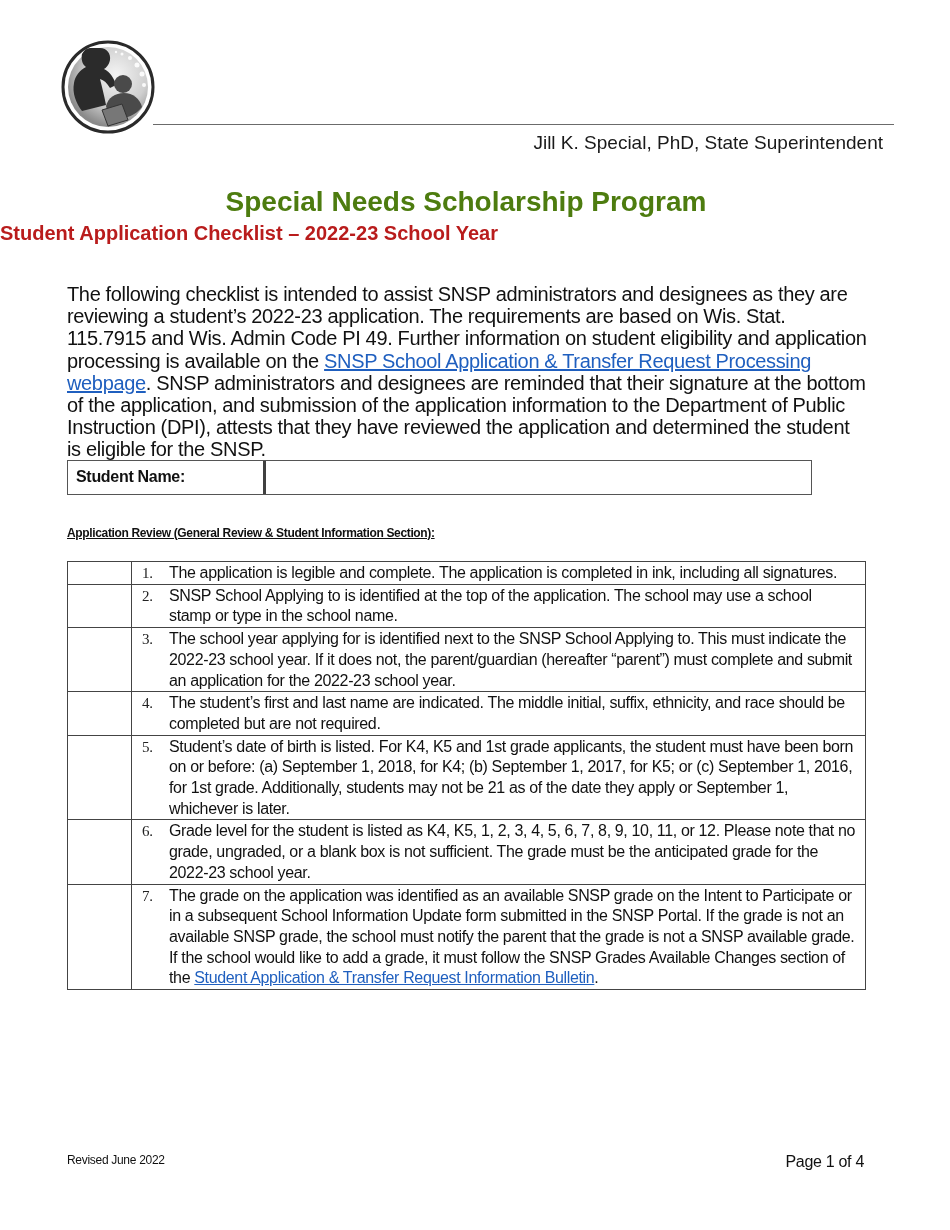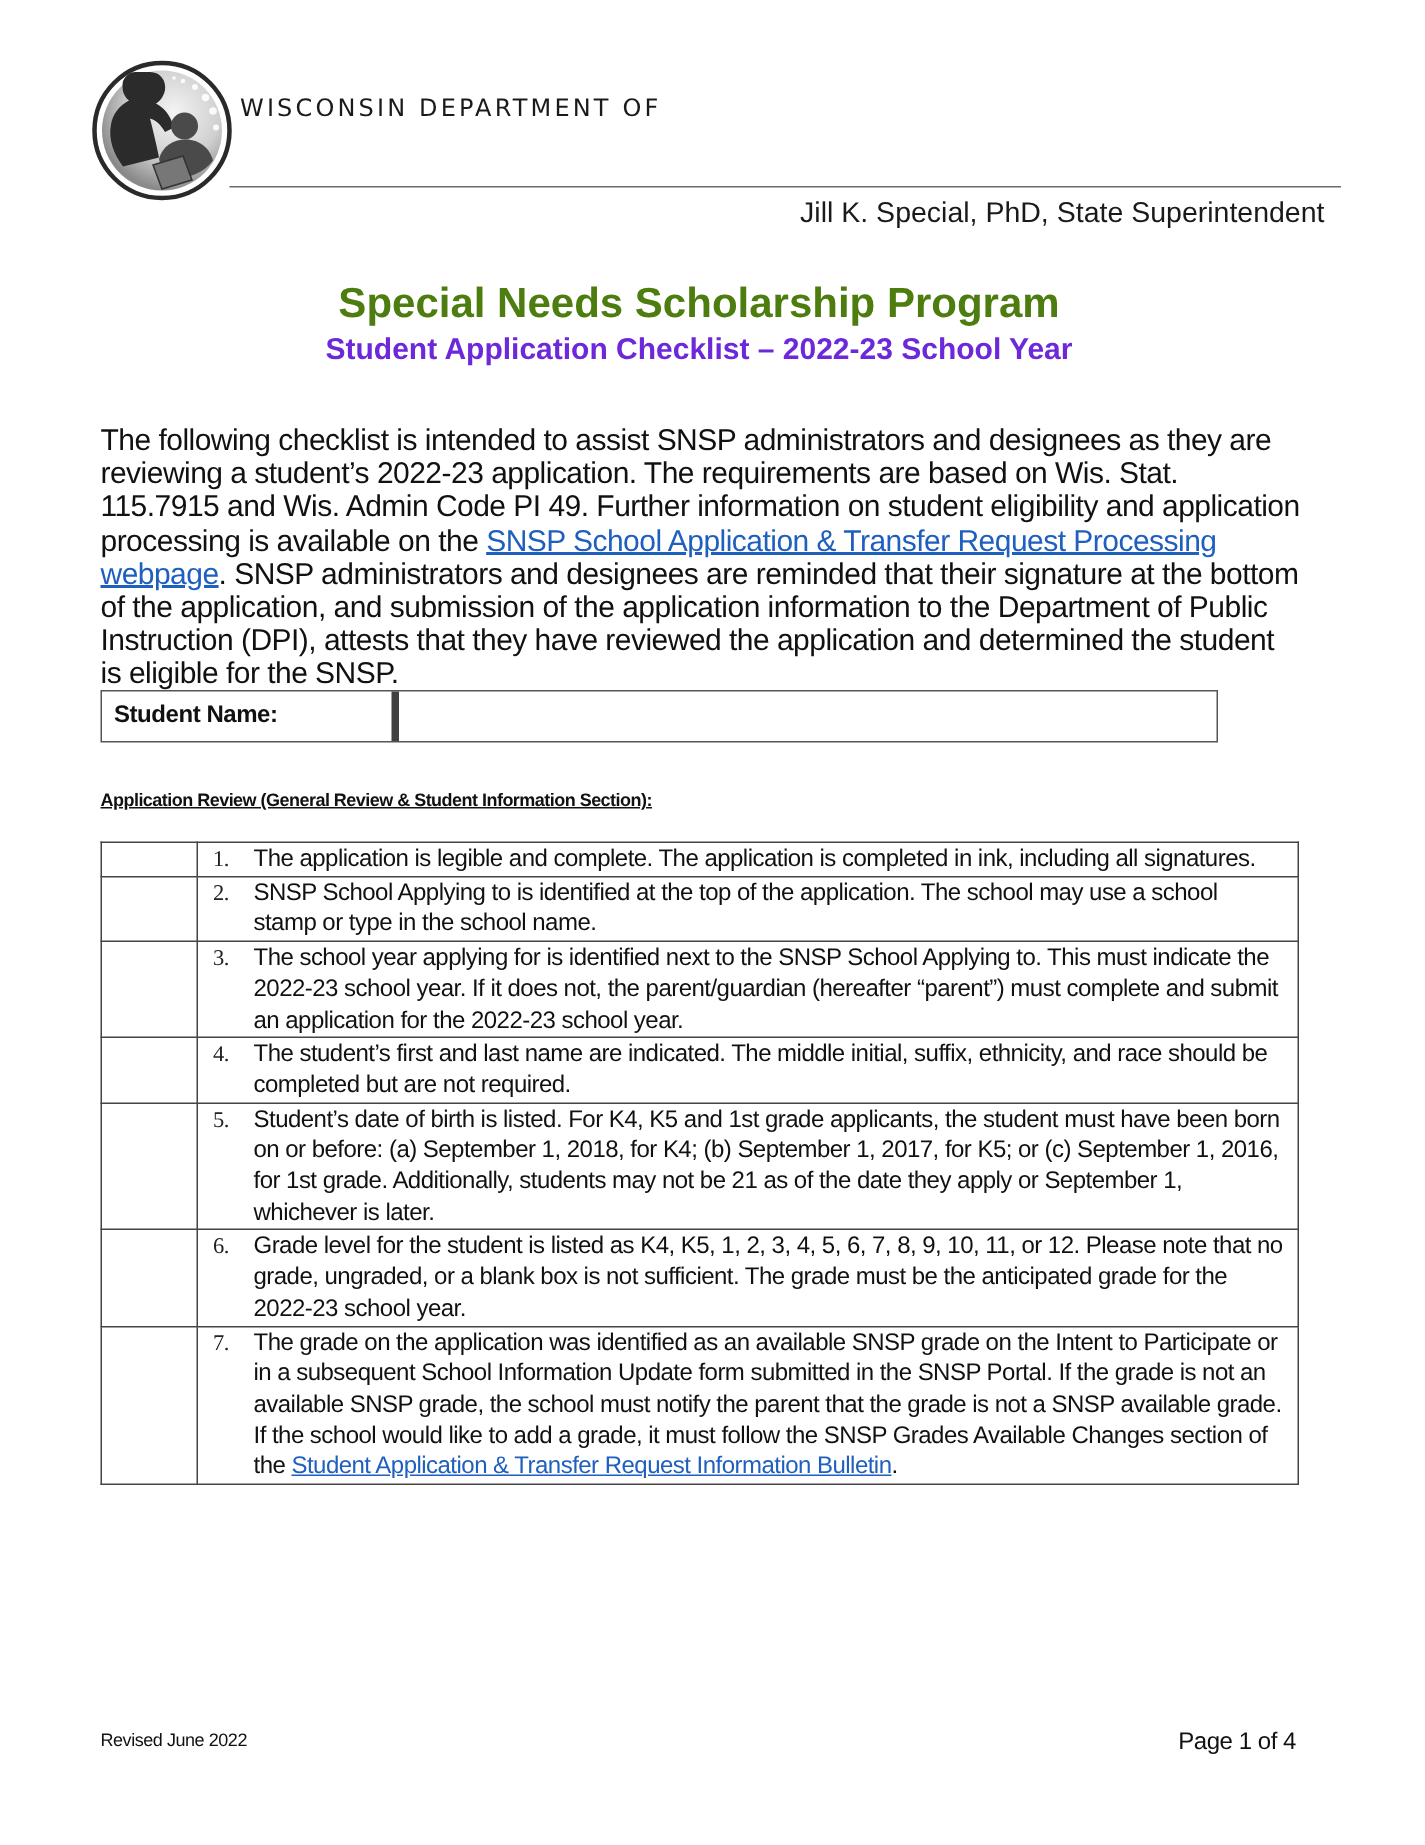--- a/index.html
+++ b/index.html
@@ -37,39 +37,39 @@
     }
 
     
     .title {
       position: absolute; left: 0; width: 932px; top: 186px;
       text-align: center; font-size: 28px; font-weight: bold; color: #4d7c0f;
       white-space: nowrap;
     }
     .subtitle {
       position: absolute; left: 0; width: 932px; top: 222px;
-      text-align: center; font-size: 20px; font-weight: bold; color: #6d28d9;
+      font-size: 20px; font-weight: bold; color: #b91c1c;
       white-space: nowrap;
     }
 
     
     .intro {
       position: absolute; left: 67px; top: 283px; width: 800px;
       font-size: 20px; line-height: 22.2px; color: #111;
       letter-spacing: -0.35px;
     }
     a.doc-link { color: #1f5fbf; text-decoration: underline; }
 
     
     .student-box {
       position: absolute; left: 67px; top: 460px; width: 745px; height: 35px;
       border: 1px solid #555; display: flex;
     }
     .student-label {
-      width: 198px; border-right: 5px solid #404040;
+      width: 198px; border-right: 3px solid #404040;
       font-size: 16px; font-weight: bold; padding: 7px 8px; letter-spacing: -0.3px;
       white-space: nowrap;
     }
     .student-value { flex: 1; }
 
     
     .section-heading {
       position: absolute; left: 67px; top: 526px;
       font-size: 12px; font-weight: bold; text-decoration: underline;
       letter-spacing: -0.35px; white-space: nowrap;
@@ -128,21 +128,20 @@
         <path d="M40 8 c7 0 11 6 10 12 c-1 5 -4 8 -6 9 c6 3 10 9 12 16 l-6 3 c-3 -5 -6 -8 -10 -9 c2 8 4 16 6 26 l-24 6 c-6 -8 -10 -18 -8 -28 c1 -7 6 -13 12 -16 c-4 -3 -5 -8 -4 -13 c2 -4 5 -6 8 -6z" fill="#2b2b2b"></path>
 
         <circle cx="63" cy="44" r="9" fill="#4a4a4a"></circle>
         <path d="M46 66 c2 -8 9 -13 18 -13 c9 0 16 6 18 14 c-6 8 -16 12 -26 12 c-5 0 -8 -4 -10 -13z" fill="#4a4a4a"></path>
 
         <path d="M42 70 l20 -6 l6 16 l-20 6z" fill="#777" stroke="#333" stroke-width="1"></path>
       </svg>
     </span>
   </div>
 
-  <div class="dept-top">WISCONSIN DEPARTMENT OF</div>
   <div class="header-rule"></div>
   <div class="superintendent">Jill K. Special, PhD, State Superintendent</div>
 
   <div class="title">Special Needs Scholarship Program</div>
   <div class="subtitle">Student Application Checklist – 2022-23 School Year</div>
 
   <p class="intro"><span>The following checklist is intended to assist SNSP administrators and designees as they are reviewing a student’s 2022-23 application.  The requirements are based on Wis. Stat. 115.7915 and Wis. Admin Code PI 49.  Further information on student eligibility and application processing is available on the </span><a class="doc-link" href="#">SNSP School Application &amp; Transfer Request Processing webpage</a><span>. SNSP administrators and designees are reminded that their signature at the bottom of the application, and submission of the application information to the Department of Public Instruction (DPI), attests that they have reviewed the application and determined the student is eligible for the SNSP.</span></p>
 
   <div class="student-box">
     <div class="student-label">Student Name:</div>

